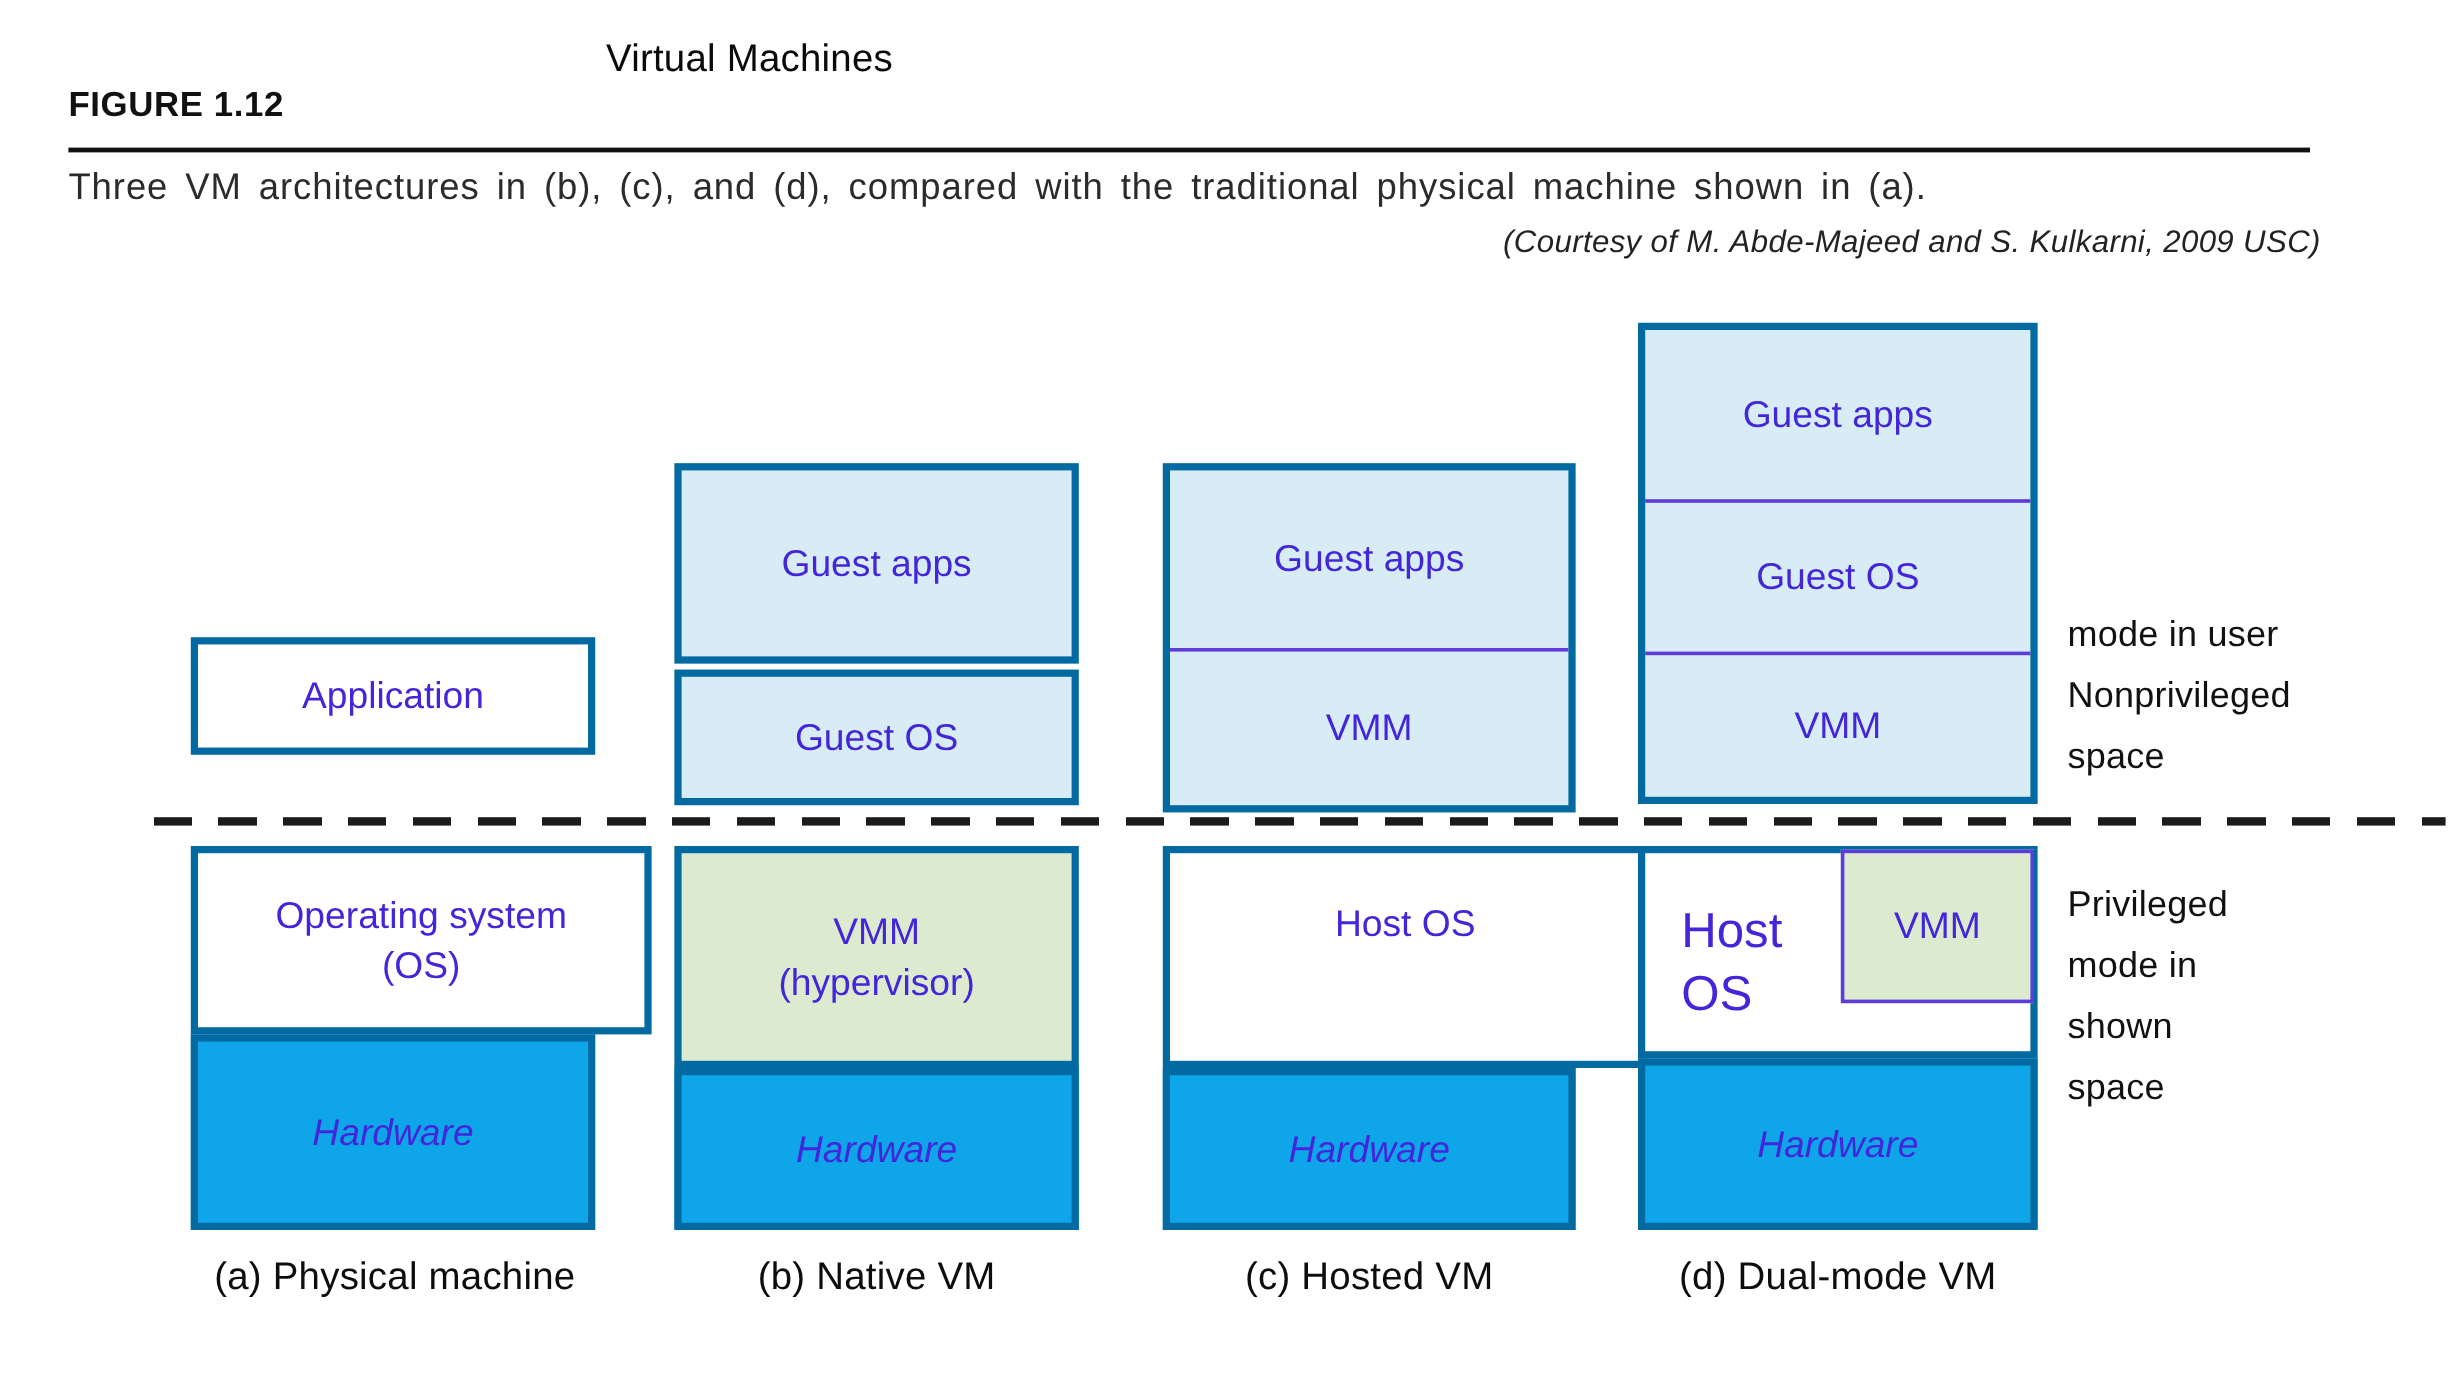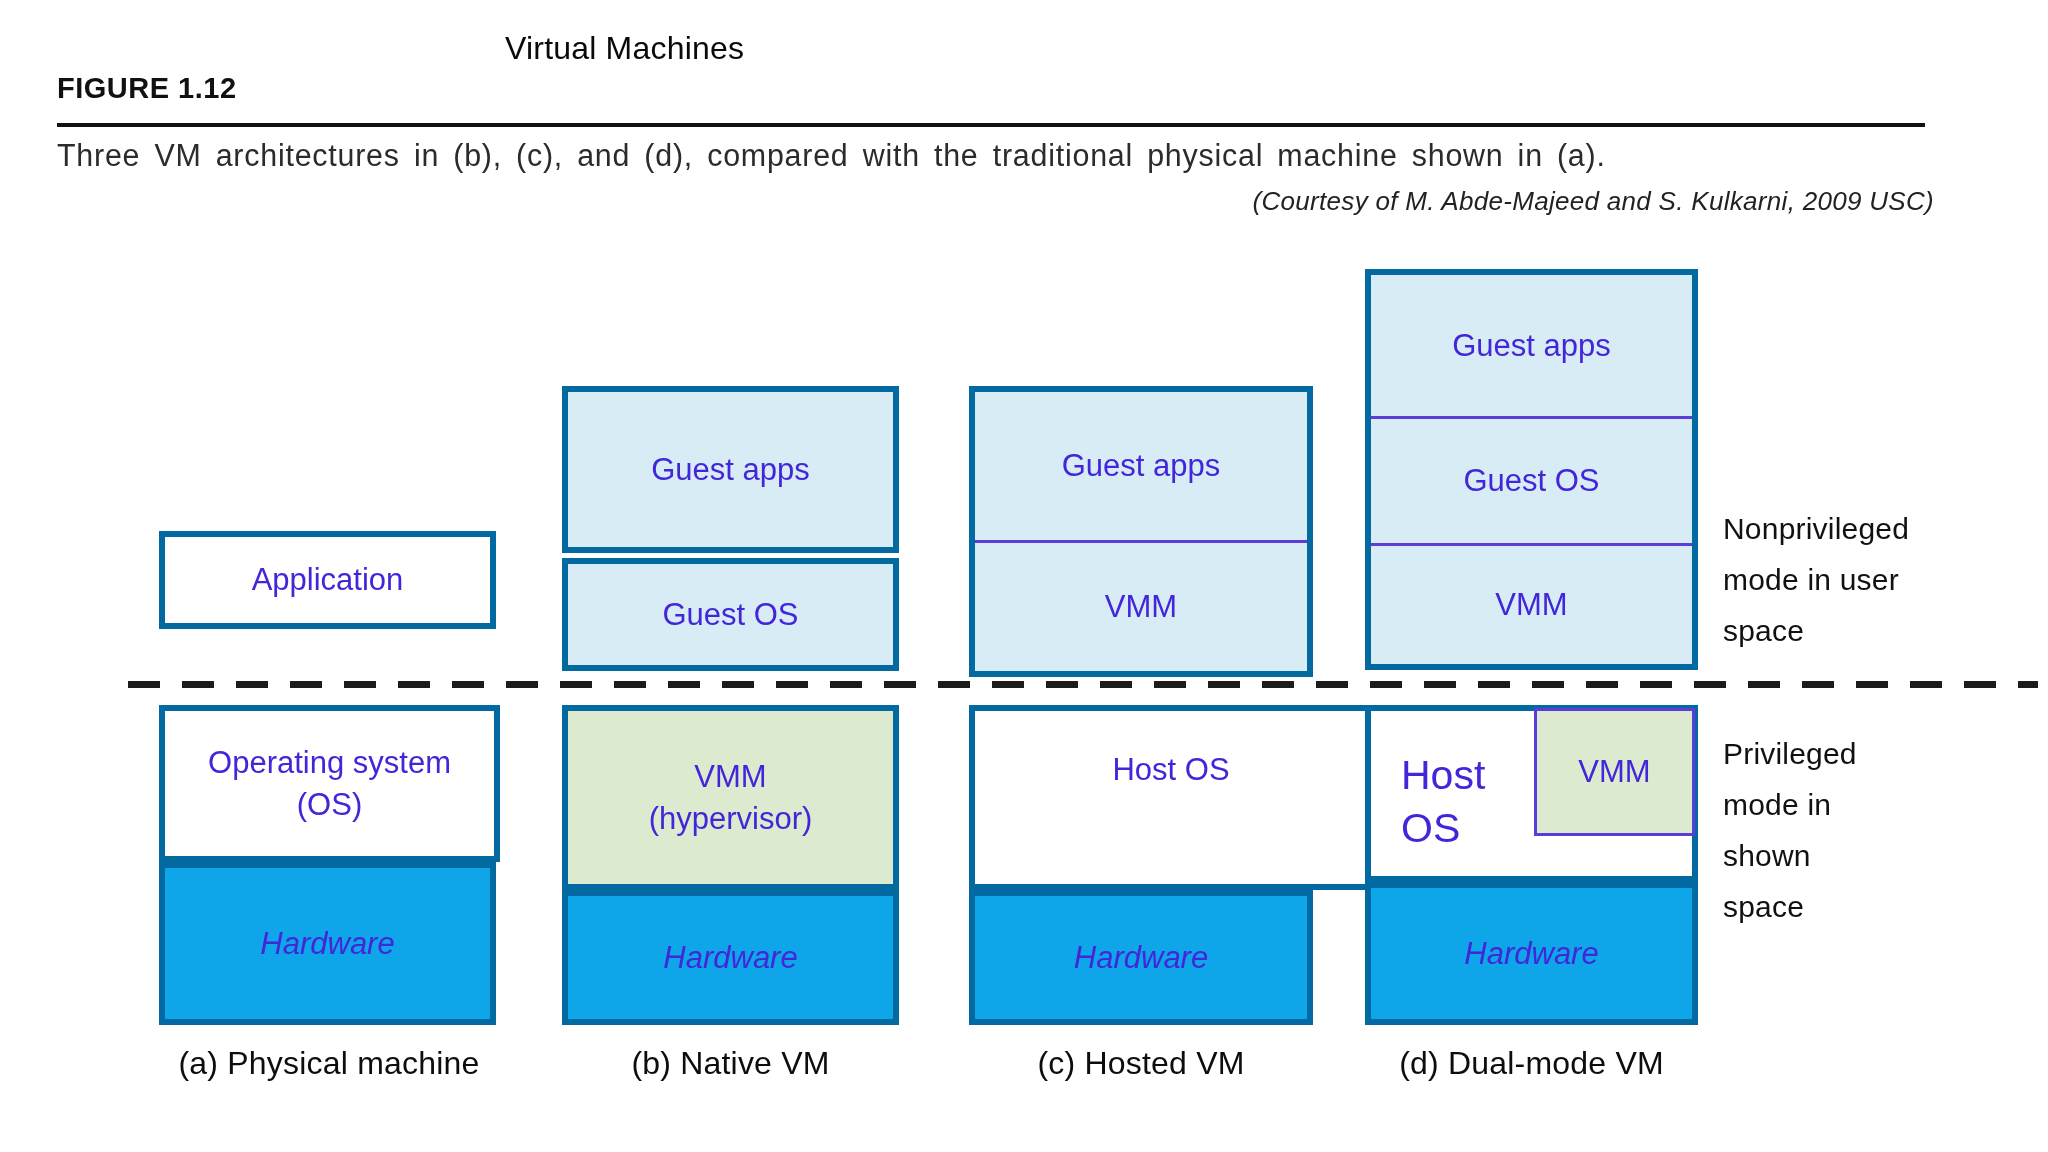--- a/index.html
+++ b/index.html
@@ -93,21 +93,21 @@
 <div class="abs figure-label">FIGURE 1.12</div>
 <div class="abs header-rule"></div>
 <div class="abs figure-caption">Three VM architectures in (b), (c), and (d), compared with the traditional physical machine shown in (a).</div>
 <div class="abs courtesy">(Courtesy of M. Abde-Majeed and S. Kulkarni, 2009 USC)</div>
 
 <div class="abs dashed-line"></div>
 
 <div class="vbox" style="left:159px;top:531px;width:337px;height:98px;">
   <span>Application</span>
 </div>
-<div class="vbox" style="left:159px;top:705px;width:341px;height:157px;">
+<div class="vbox" style="left:159px;top:705px;width:384px;height:157px;">
   <span>Operating system</span>
   <span>(OS)</span>
 </div>
 <div class="vbox fill-yellow" style="left:159px;top:862px;width:337px;height:163px;">
   <span>Hardware</span>
 </div>
 <div class="col-caption" style="left:129px;width:400px;">(a) Physical machine</div>
 
 <div class="vbox fill-blue" style="left:562px;top:386px;width:337px;height:167px;">
   <span>Guest apps</span>
@@ -159,22 +159,22 @@
   <div class="inner-vmm">
     <span>VMM</span>
   </div>
 </div>
 <div class="vbox fill-yellow" style="left:1365px;top:882px;width:333px;height:143px;">
   <span>Hardware</span>
 </div>
 <div class="col-caption" style="left:1365px;width:333px;">(d) Dual-mode VM</div>
 
 <div class="mode-label" style="top:503px;">
+  <div>mode in user</div>
   <div>Nonprivileged</div>
-  <div>mode in user</div>
   <div>space</div>
 </div>
 <div class="mode-label" style="top:728px;">
   <div>Privileged</div>
   <div>mode in</div>
   <div>shown</div>
   <div>space</div>
 </div>
 
 </body></html>

